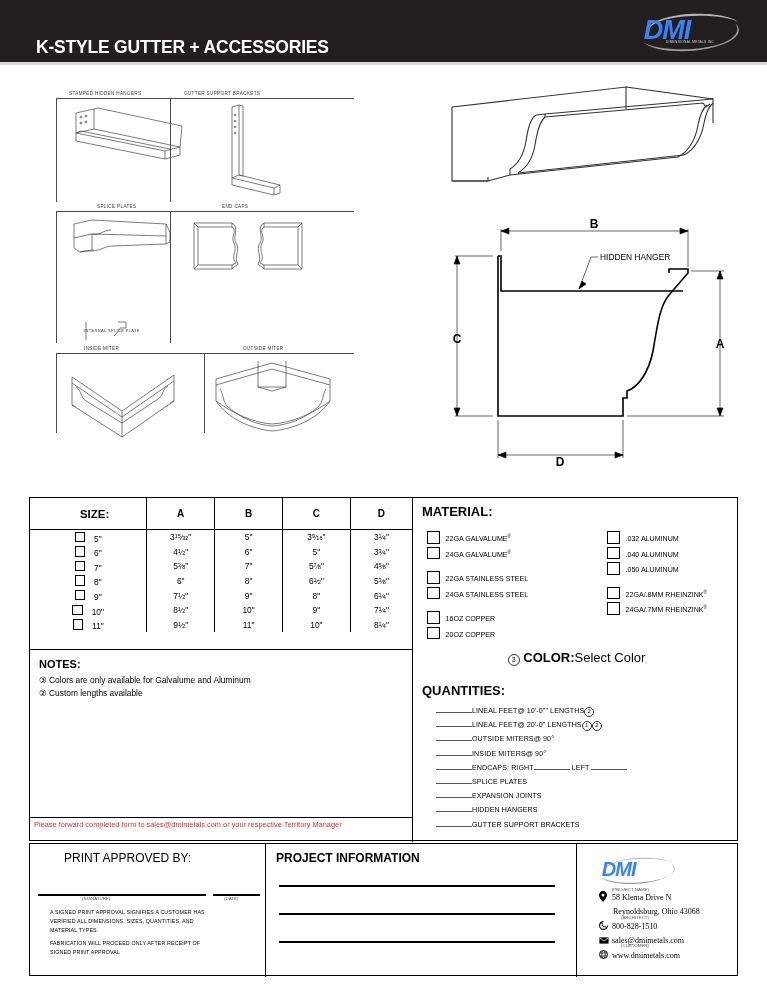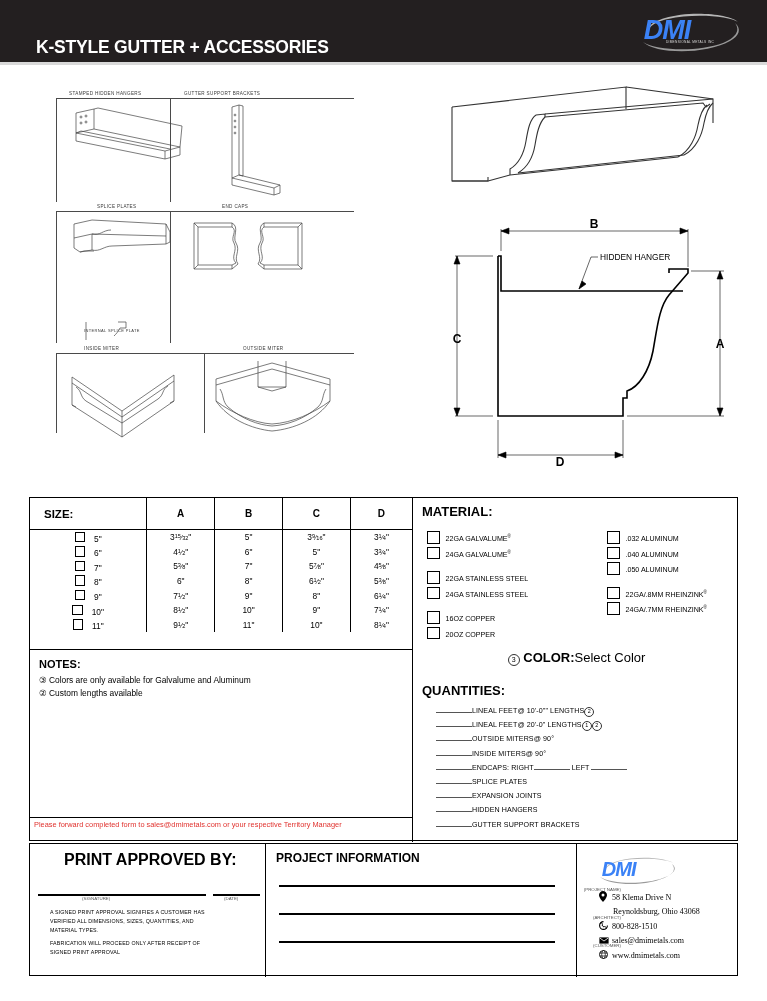--- a/index.html
+++ b/index.html
@@ -70,21 +70,21 @@
   #sizetable{position:absolute;left:0;top:0;width:382px;height:151px;}
   #sizetable table{
     border-collapse:collapse;width:100%;
     font-size:8.6px;
   }
   #sizetable th{
     font-size:10px;font-weight:bold;height:29px;
     border-bottom:1.4px solid #000;border-right:1px solid #000;
     text-align:center;vertical-align:middle;
   }
-  #sizetable th.szhdr{font-size:11.5px;text-align:left;padding-left:14px;}
+  #sizetable th.szhdr{font-size:11.5px;text-align:center;padding-left:14px;}
   #sizetable th:last-child{border-right:none;}
   #sizetable td{
     height:14.6px;border-right:1px solid #000;text-align:center;
     vertical-align:middle;font-size:8.4px;padding:0;
   }
   #sizetable td:last-child{border-right:none;}
   td.sizecell{text-align:left;padding-left:10px;white-space:nowrap;}
   .cbx{
     display:inline-block;width:8.5px;height:8.5px;border:1.1px solid #000;
     background:#fff;vertical-align:-1px;margin-right:9px;
@@ -149,28 +149,28 @@
   }
 
   
   #bottombox{
     position:absolute;left:29px;top:843px;width:709px;height:133px;
     border:1.6px solid #000;box-sizing:border-box;
   }
   .bsep{position:absolute;top:0;width:1.4px;height:133px;background:#000;}
 
   #approve{position:absolute;left:0;top:0;width:235px;height:133px;}
-  #approve-title{position:absolute;left:10px;top:7px;font-size:16px;font-weight:bold;padding-left:24px;}
+  #approve-title{position:absolute;left:10px;top:7px;font-size:12px;font-weight:normal;padding-left:24px;}
   #sigline{position:absolute;left:8px;top:50px;width:168px;height:1.6px;background:#000;}
   #dateline{position:absolute;left:183px;top:50px;width:47px;height:1.6px;background:#000;}
   #sigcap{position:absolute;left:52px;top:52px;font-size:4.4px;color:#555;}
   #datecap{position:absolute;left:194px;top:52px;font-size:4.4px;color:#555;}
   #approve-body{position:absolute;left:20px;top:64px;width:210px;font-size:5.3px;line-height:9.2px;letter-spacing:.15px;}
 
-  #project{position:absolute;left:237px;top:0;width:368px;height:133px;}
+  #project{position:absolute;left:237px;top:0;width:368px;height:133px;padding-left:28px;}
   #project-title{position:absolute;left:9px;top:7px;font-size:12px;font-weight:bold;}
   .pline{position:absolute;left:12px;width:276px;height:1.6px;background:#000;}
   .pcap{position:absolute;font-size:4.4px;color:#555;right:14px;}
 
   #contact{position:absolute;left:549px;top:0;width:160px;height:133px;}
   #dmi-logo-bottom{position:absolute;left:16px;top:10px;width:85px;height:33px;}
   #contact-lines{position:absolute;left:20px;top:46px;width:150px;font-family:Liberation Serif, serif;}
   .cline{font-size:8px;height:14.5px;white-space:nowrap;display:flex;align-items:center;}
   .cicon{display:inline-block;width:12px;margin-right:1px;text-align:left;font-size:9px;}
   .cind{padding-left:14px;}

